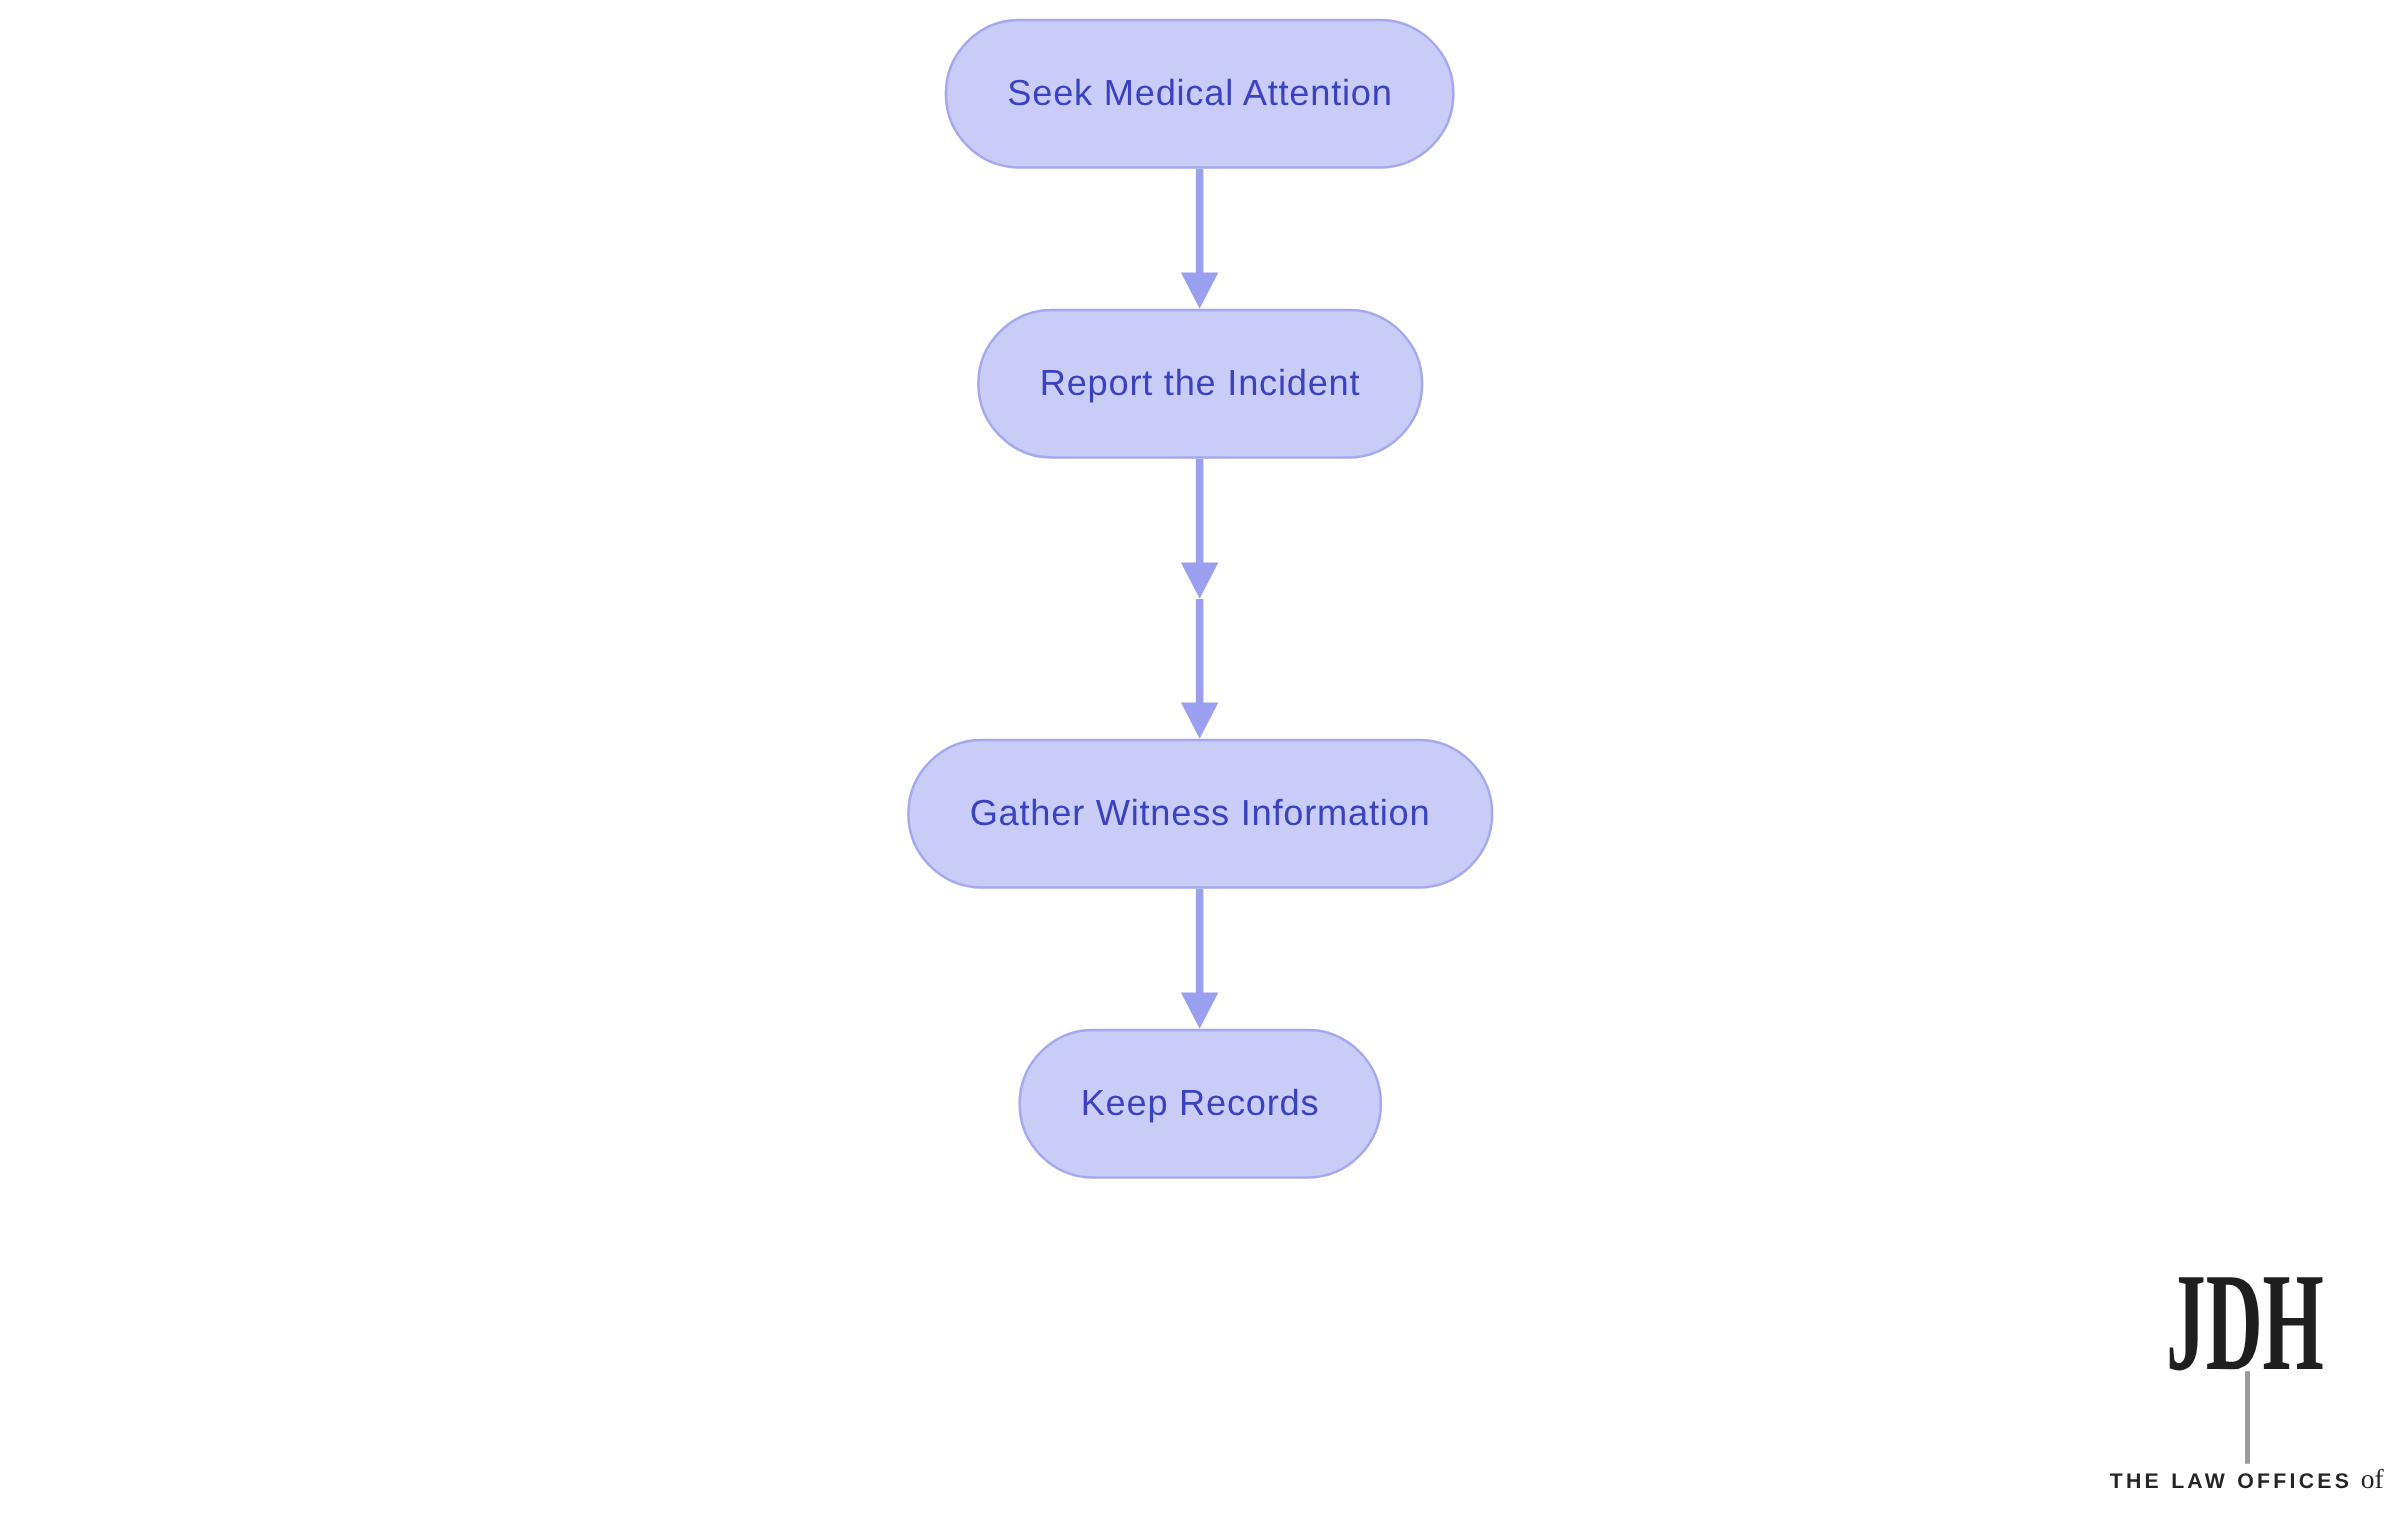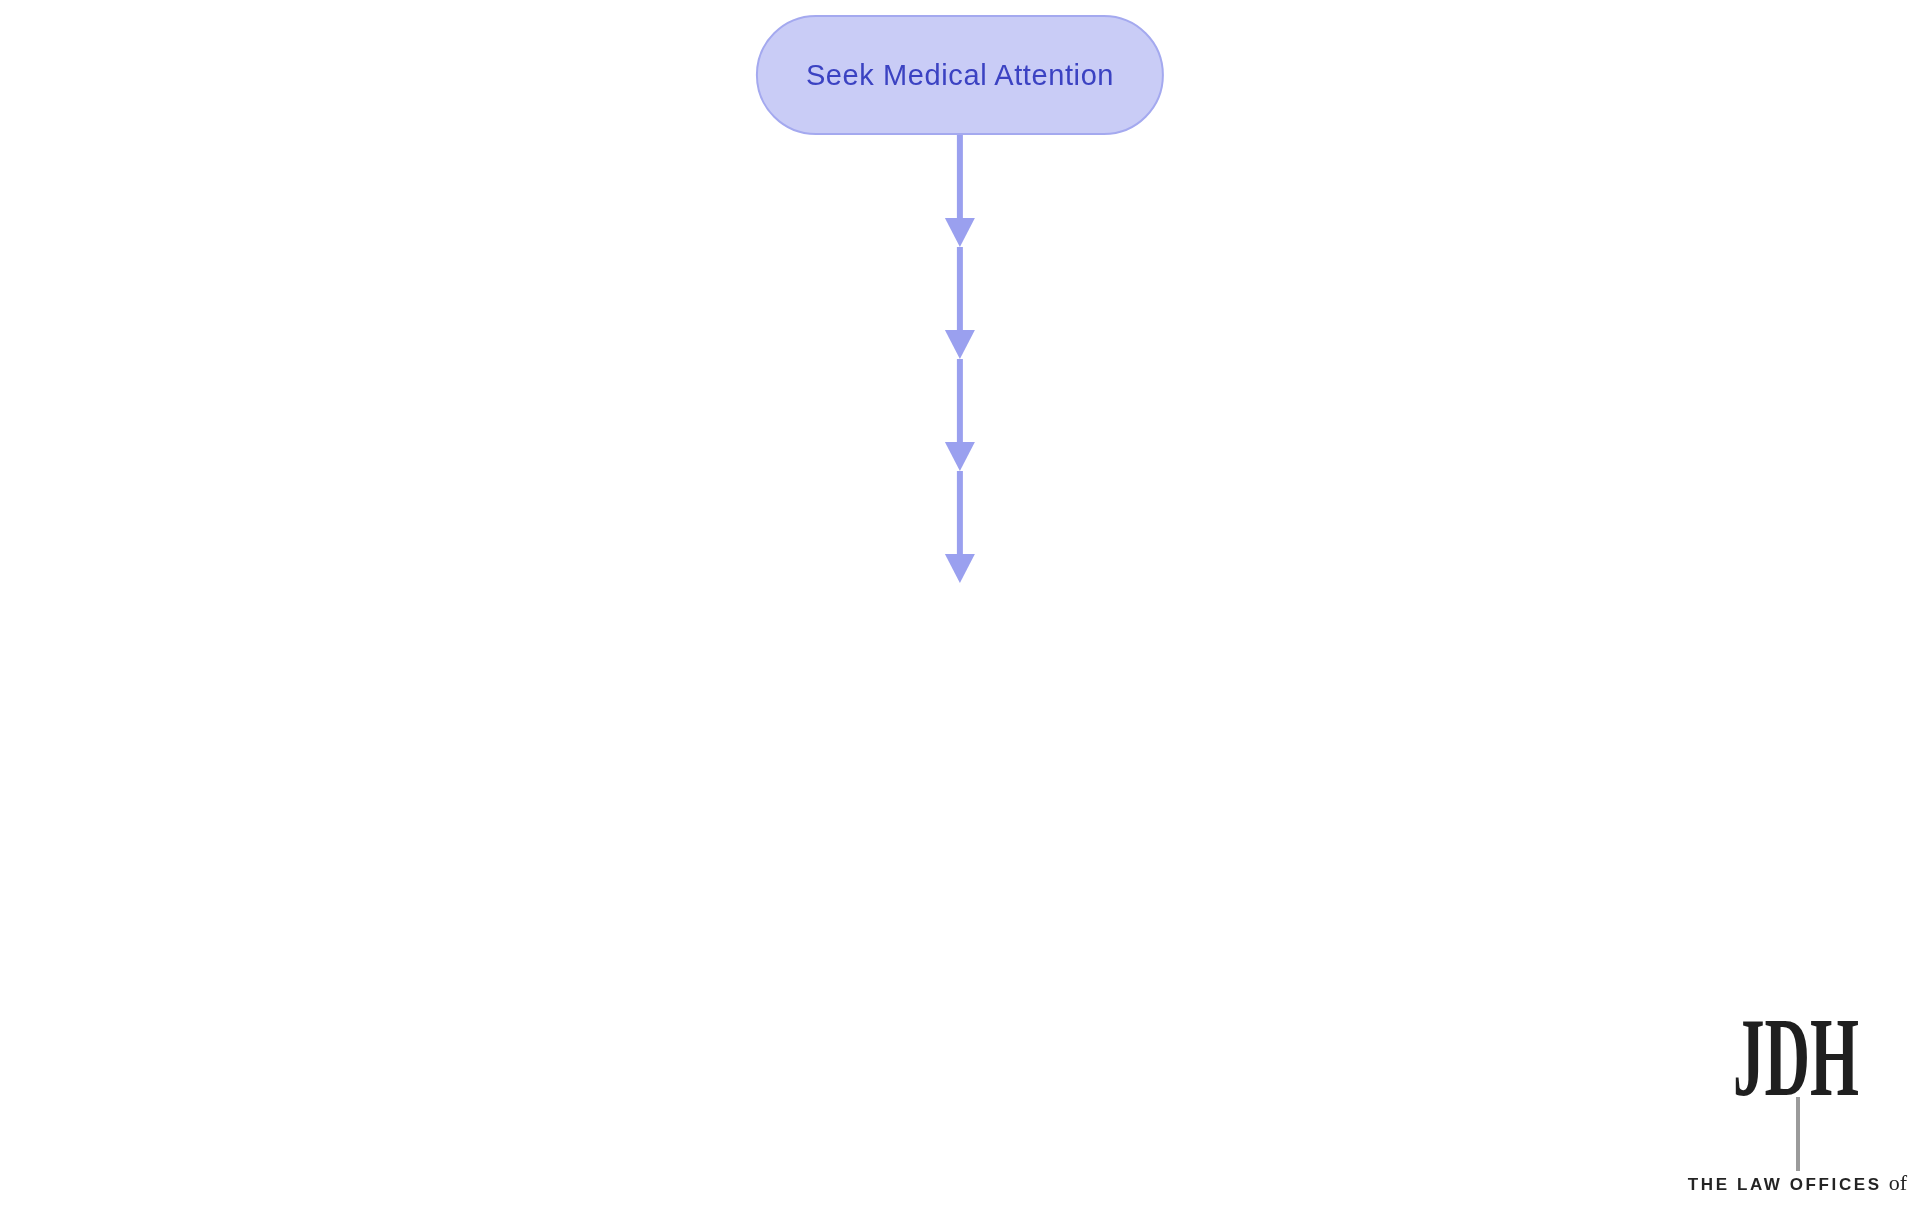--- a/index.html
+++ b/index.html
@@ -114,38 +114,47 @@
 
     <div class="node">
       <span>Seek Medical Attention</span>
     </div>
 
     <svg class="arrow-svg" viewBox="0 0 32 112">
       <line x1="16" y1="0" x2="16" y2="85"></line>
       <polygon points="1,83 31,83 16,112"></polygon>
     </svg>
 
+    <div class="node">
+      <span>Report the Incident</span>
+    </div>
 
     <svg class="arrow-svg" viewBox="0 0 32 112">
       <line x1="16" y1="0" x2="16" y2="85"></line>
       <polygon points="1,83 31,83 16,112"></polygon>
     </svg>
 
 
     <svg class="arrow-svg" viewBox="0 0 32 112">
       <line x1="16" y1="0" x2="16" y2="85"></line>
       <polygon points="1,83 31,83 16,112"></polygon>
     </svg>
 
+    <div class="node">
+      <span>Gather Witness Information</span>
+    </div>
 
     <svg class="arrow-svg" viewBox="0 0 32 112">
       <line x1="16" y1="0" x2="16" y2="85"></line>
       <polygon points="1,83 31,83 16,112"></polygon>
     </svg>
 
+    <div class="node">
+      <span>Keep Records</span>
+    </div>
 
   </div>
 
   <div class="logo">
     <svg class="monogram-svg" viewBox="0 0 128 80">
       <text x="0" y="78" font-size="112" textLength="126" lengthAdjust="spacingAndGlyphs">JDH</text>
     </svg>
     <div class="logo-divider"></div>
     <div class="logo-text">
       <div class="logo-line1">

